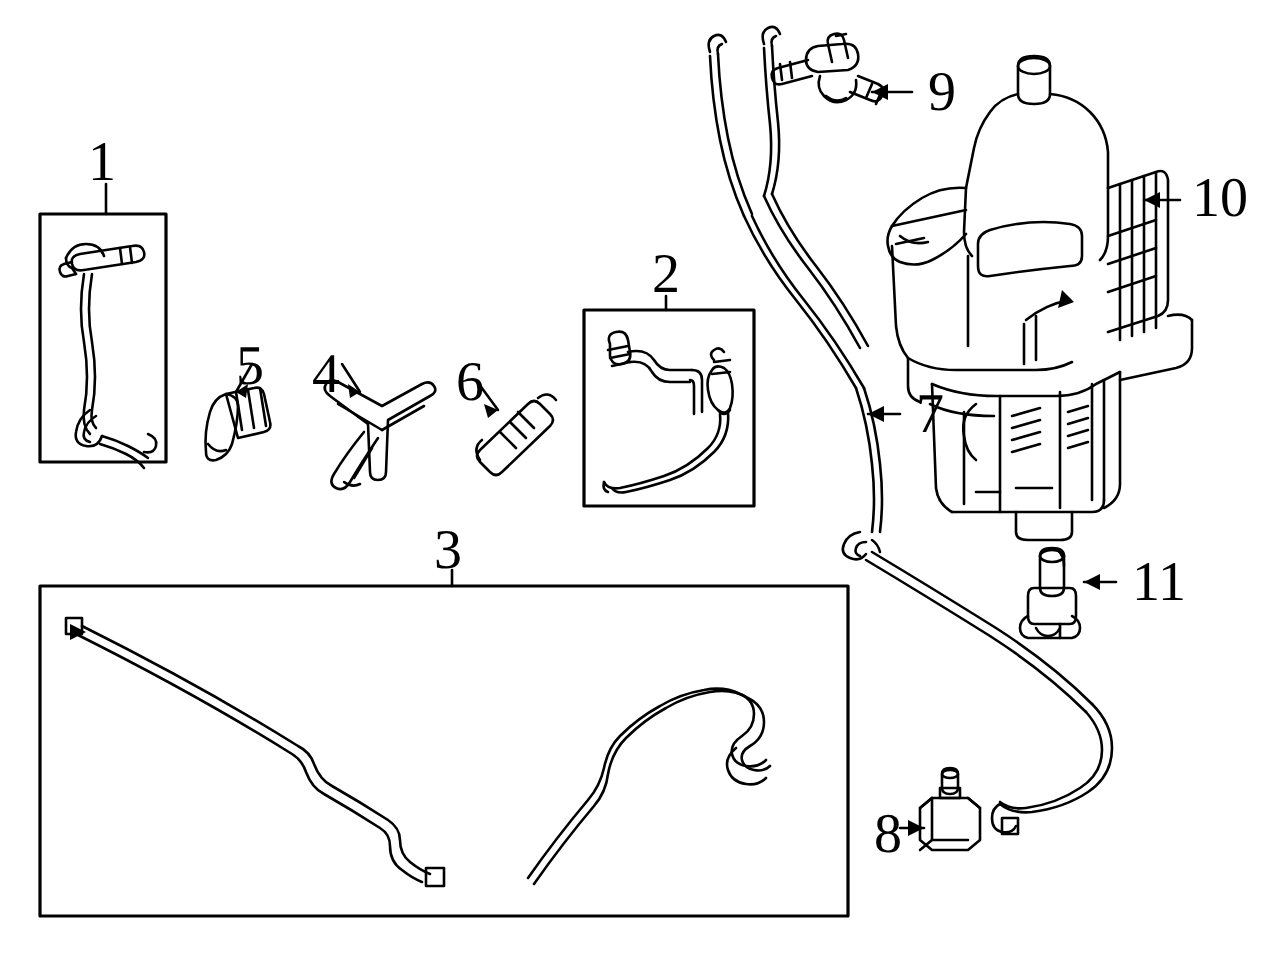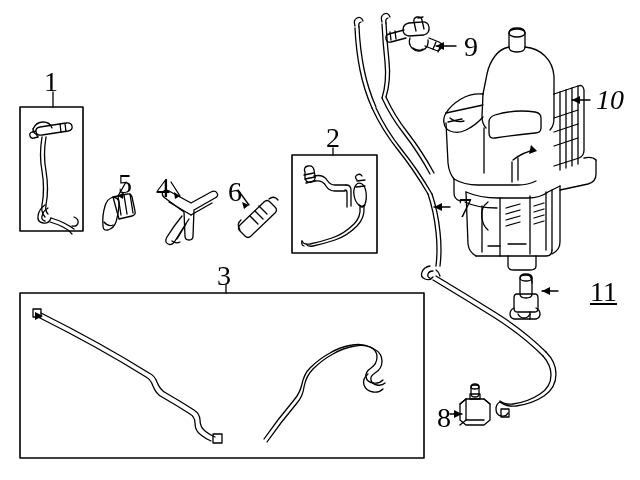--- a/index.html
+++ b/index.html
@@ -281,16 +281,16 @@
 
   <div class="num" style="left:44px;  top:68px;">1</div>
   <div class="num" style="left:326px; top:124px;">2</div>
   <div class="num" style="left:217px; top:262px;">3</div>
   <div class="num" style="left:156px; top:174px;">4</div>
   <div class="num" style="left:118px; top:170px;">5</div>
   <div class="num" style="left:228px; top:178px;">6</div>
   <div class="num" style="left:458px; top:194px;">7</div>
   <div class="num" style="left:437px; top:404px;">8</div>
   <div class="num" style="left:464px; top:33px;">9</div>
-  <div class="num" style="left:596px; top:86px;font-style:italic;">10</div>
-  <div class="num" style="left:590px; top:278px;text-decoration:underline;">11</div>
+  <div class="num" style="left:596px; top:86px;">10</div>
+  <div class="num" style="left:566px; top:278px;">11</div>
 
 </div>
 
 </body></html>

